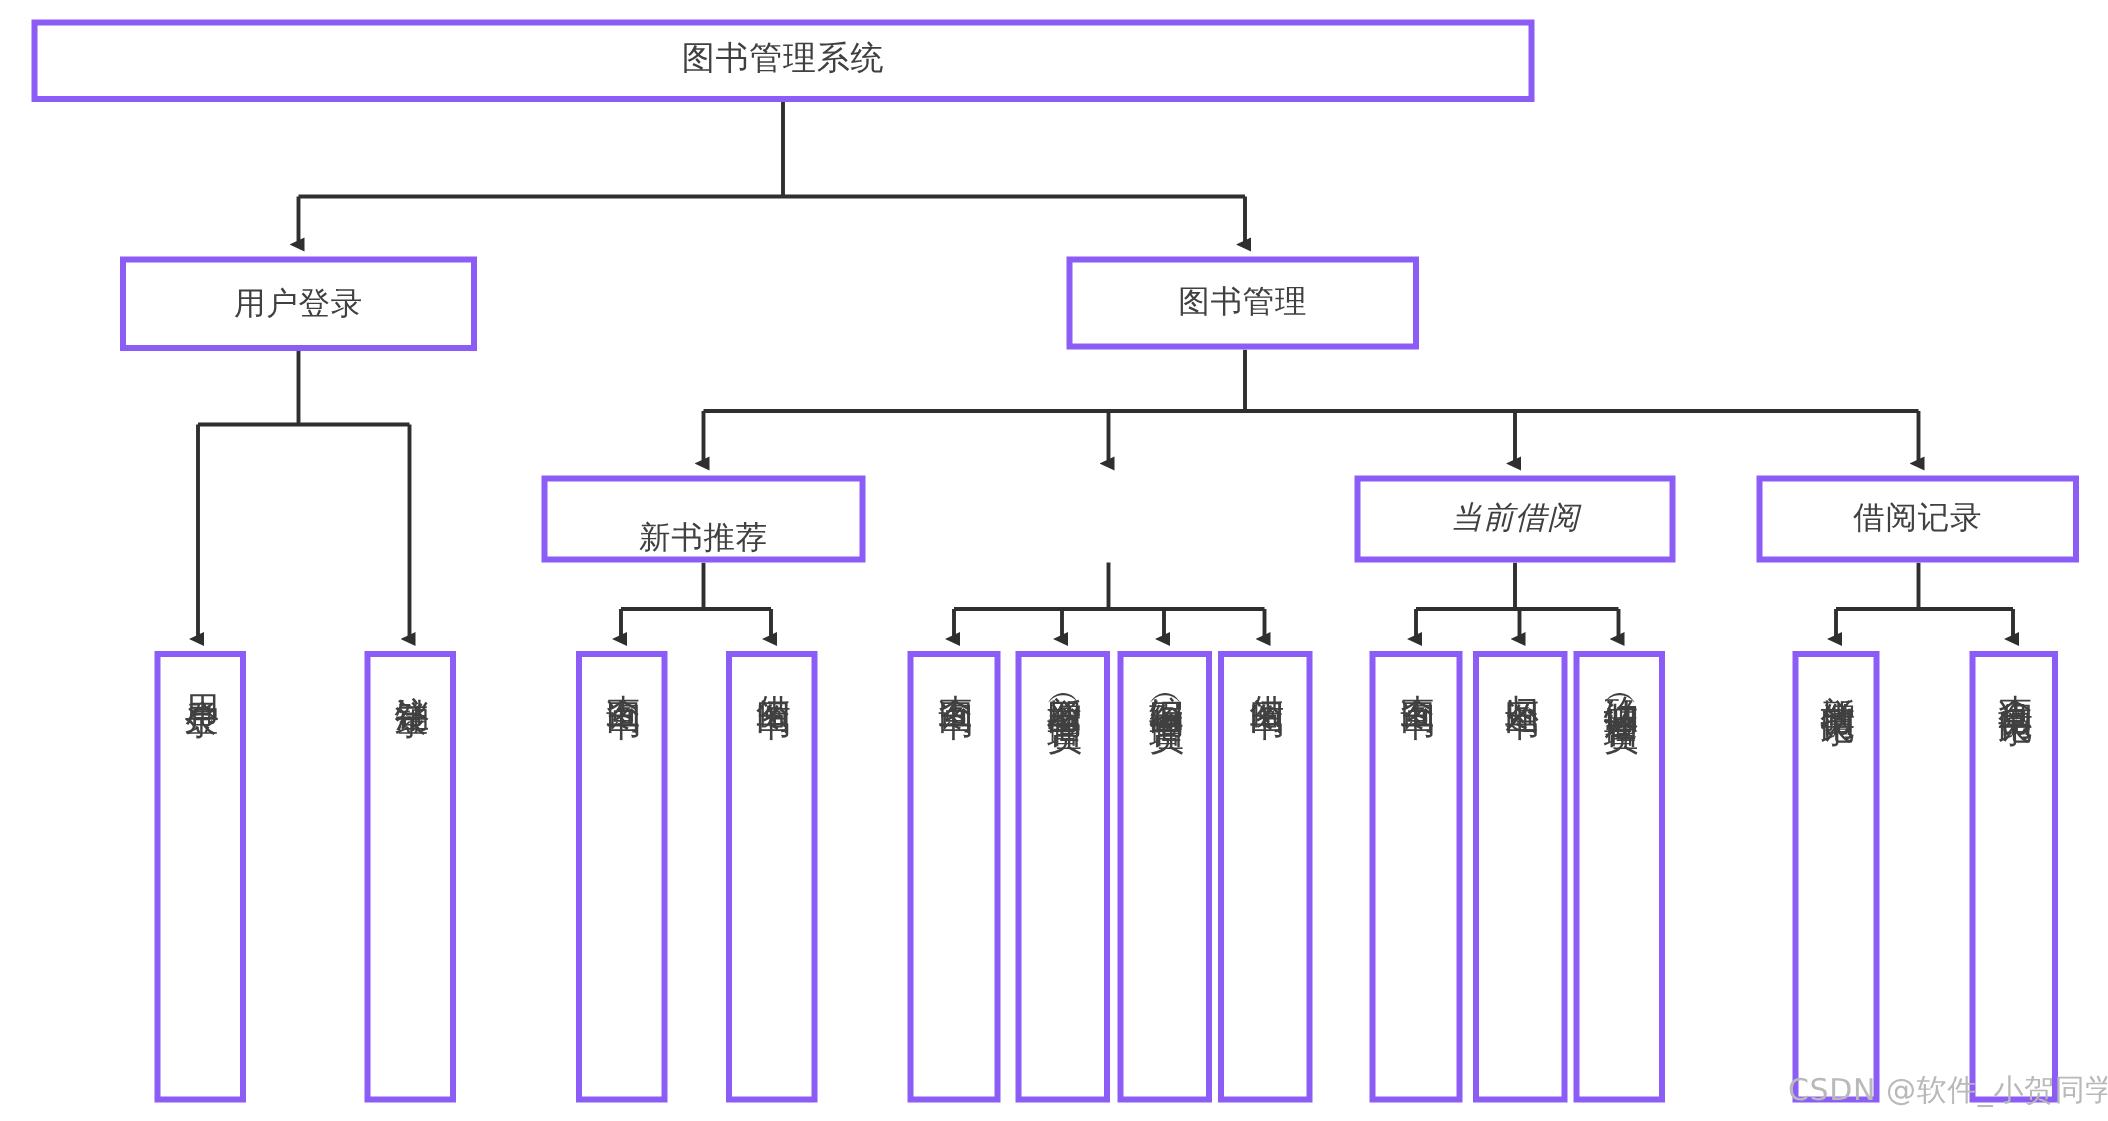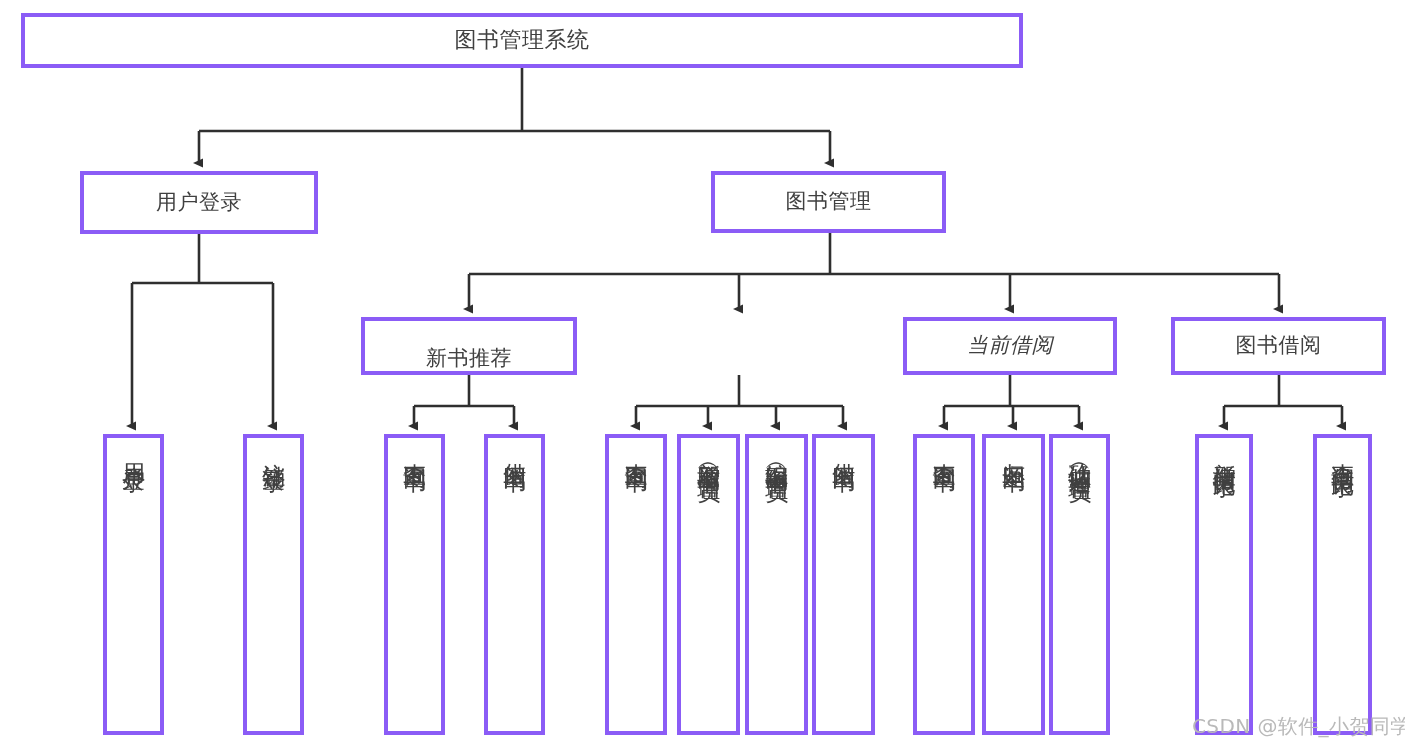--- a/index.html
+++ b/index.html
@@ -141,21 +141,21 @@
   <div class="node h" style="left:361px; top:317px; width:216px; height:58px;align-items:flex-end;">
     <span class="label">新书推荐</span>
   </div>
 
 
   <div class="node h" style="left:903px; top:317px; width:214px; height:58px;font-style:italic;">
     <span class="label">当前借阅</span>
   </div>
 
   <div class="node h" style="left:1171px; top:317px; width:215px; height:58px;">
-    <span class="label">图书借阅</span>
+    <span class="label">借阅记录</span>
   </div>
 
   <div class="node v" style="left:103px; top:434px; width:61px; height:301px;">
     <span class="label">用户登录</span>
   </div>
 
   <div class="node v" style="left:243px; top:434px; width:61px; height:301px;">
     <span class="label">注销登录</span>
   </div>
 

